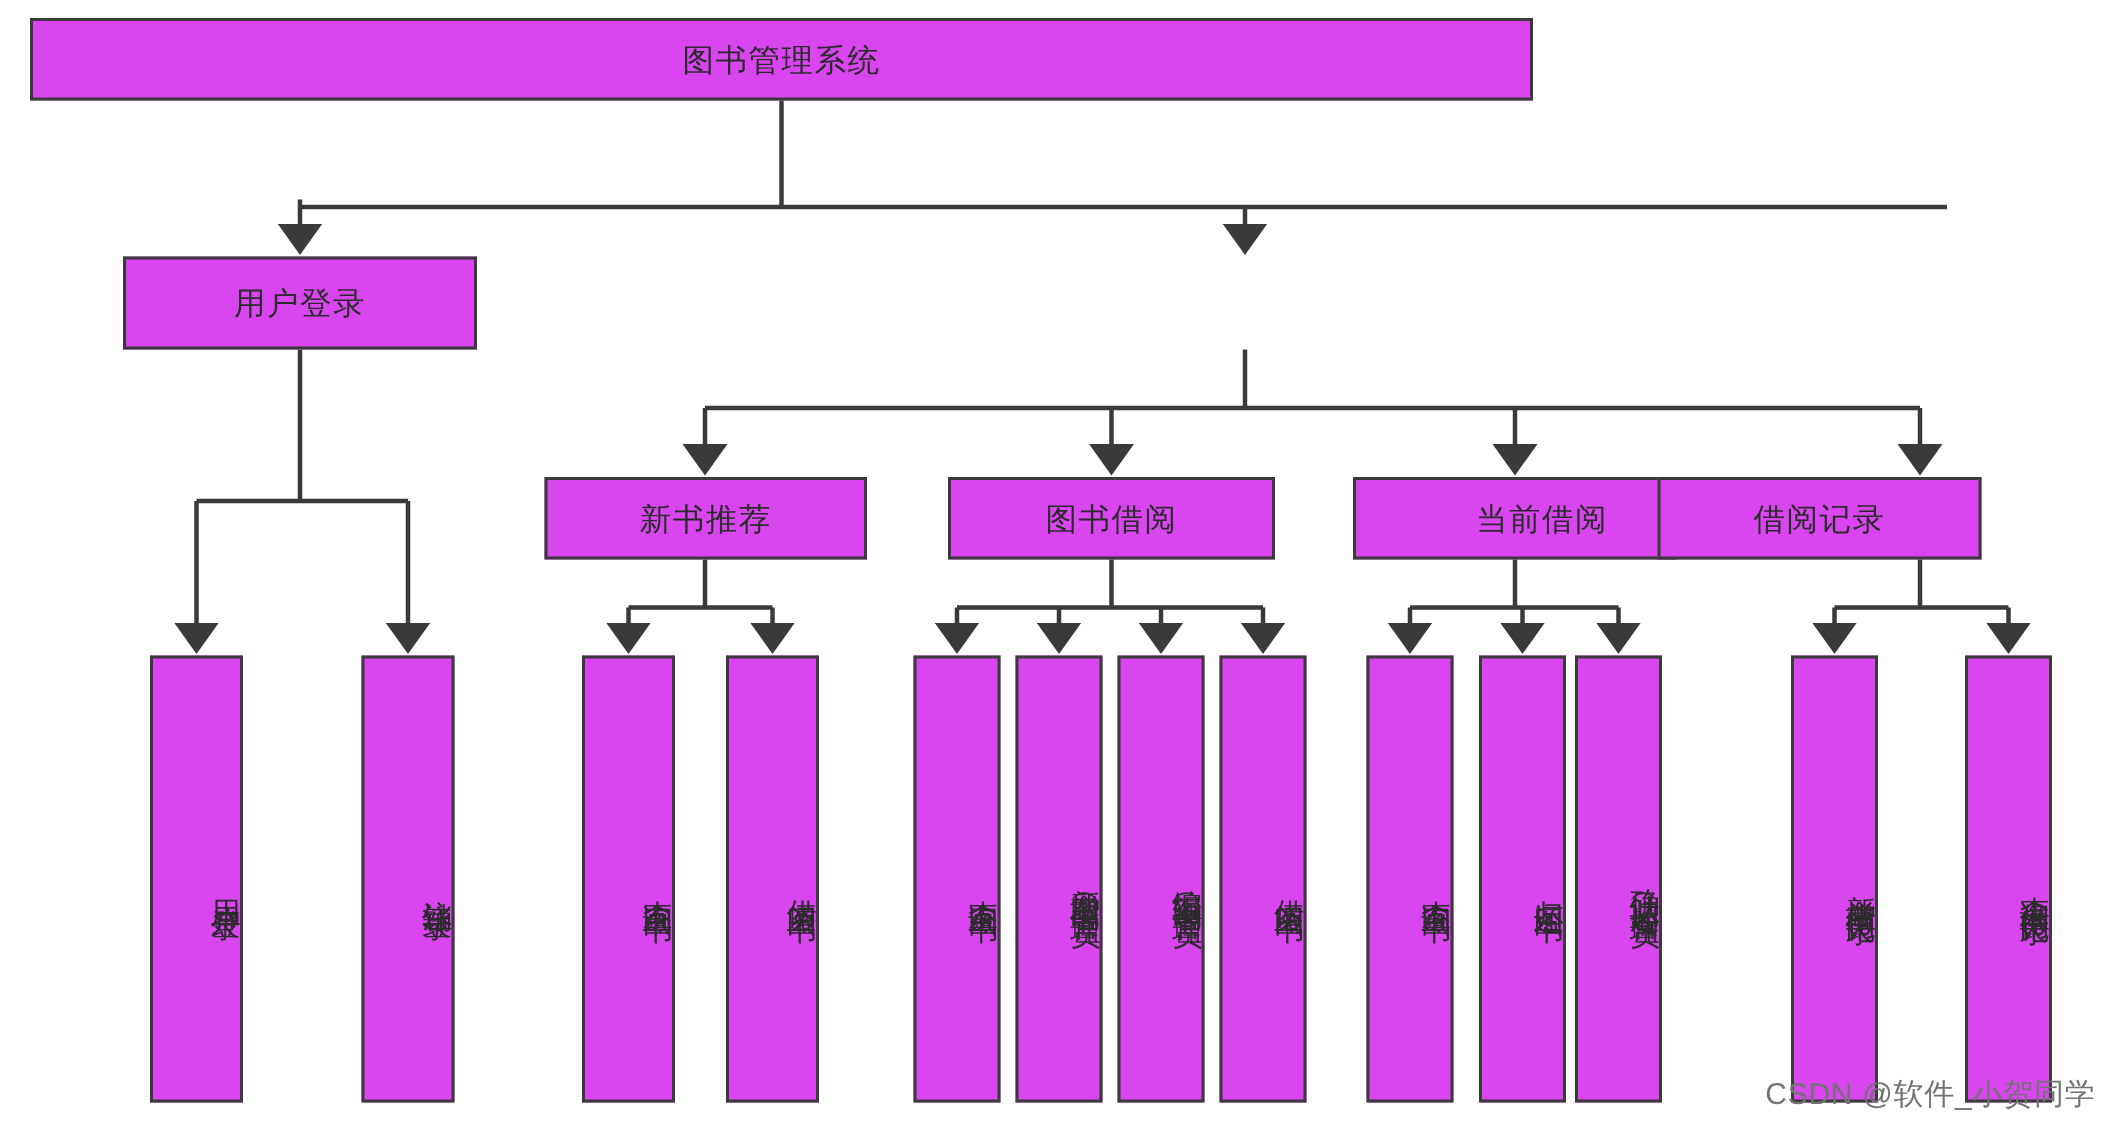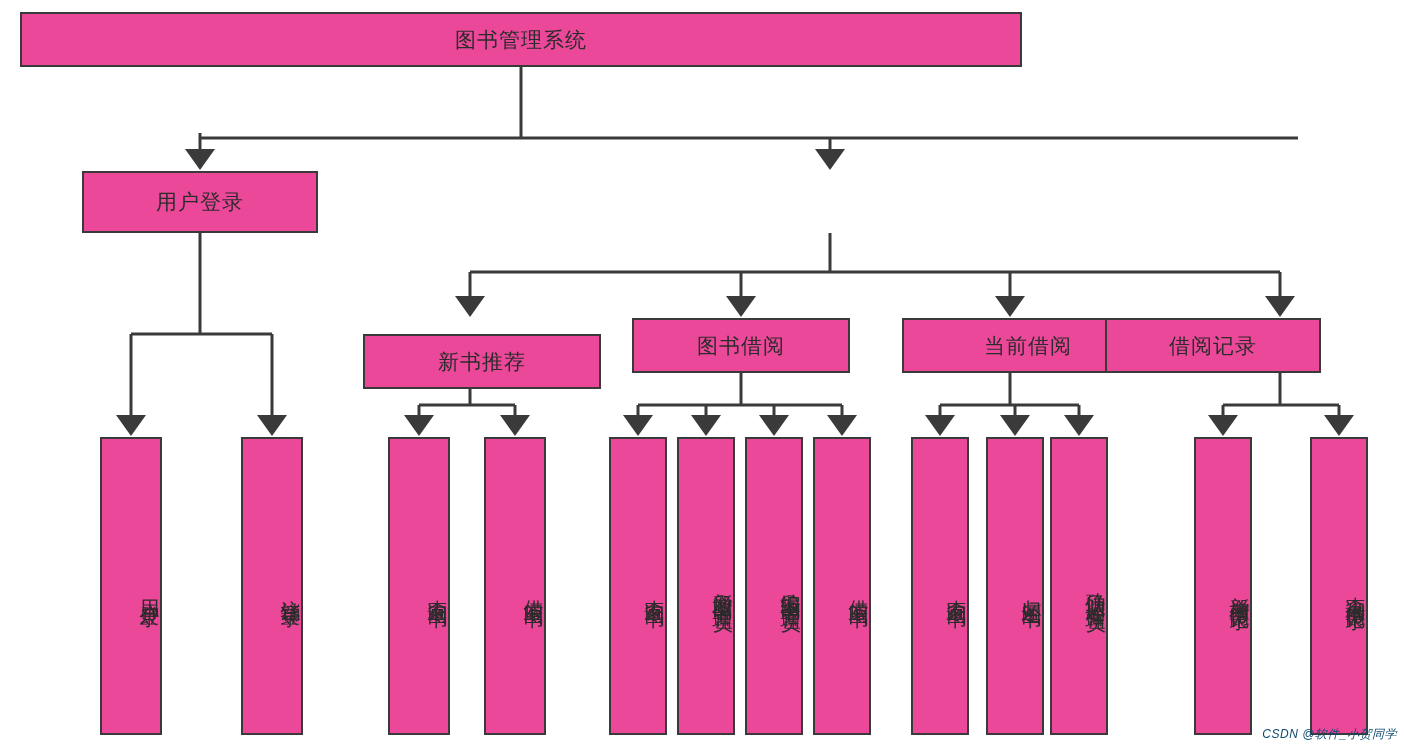--- a/index.html
+++ b/index.html
@@ -21,21 +21,21 @@
     position: absolute;
     left: 0;
     top: 0;
     width: 1405px;
     height: 747px;
     pointer-events: none;
   }
   .node {
     position: absolute;
     box-sizing: border-box;
-    background: #ec4899;
+    background: #d946ef;
     border: 2px solid #3a3a3a;
     display: flex;
     align-items: center;
     justify-content: center;
     color: #2b2b2b;
   }
   .node.horiz {
     font-size: 21px;
     letter-spacing: 1px;
   }
@@ -51,25 +51,24 @@
   .node.vert .vlabel {
     writing-mode: vertical-rl;
     text-orientation: upright;
     line-height: 1.05;
     display: block;
   }
   #watermark {
     position: absolute;
     right: 8px;
     bottom: 4px;
-    font-size: 12px;
-    color: #0c4a6e;
+    font-size: 20px;
+    color: #737373;
     letter-spacing: 0.5px;
     white-space: nowrap;
-    font-style: italic;
   }
 </style>
 </head>
 <body>
 
 <div id="canvas">
 
   <svg class="edges" viewBox="0 0 1405 747">
     <defs>
       <marker id="arrow" markerWidth="10" markerHeight="10" refX="3" refY="5" orient="auto" markerUnits="strokeWidth">
@@ -122,21 +121,21 @@
   </svg>
 
   <div class="node horiz" style="left:20px; top:12px; width:1002px; height:55px;">
     <span>图书管理系统</span>
   </div>
 
   <div class="node horiz" style="left:82px; top:171px; width:236px; height:62px;">
     <span>用户登录</span>
   </div>
 
-  <div class="node horiz" style="left:363px; top:334px; width:238px; height:55px;">
+  <div class="node horiz" style="left:363px; top:318px; width:215px; height:55px;">
     <span>新书推荐</span>
   </div>
   <div class="node horiz" style="left:632px; top:318px; width:218px; height:55px;">
     <span>图书借阅</span>
   </div>
   <div class="node horiz" style="left:902px; top:318px; width:216px; height:55px;padding-left:36px;">
     <span>当前借阅</span>
   </div>
   <div class="node horiz" style="left:1105px; top:318px; width:216px; height:55px;">
     <span>借阅记录</span>

